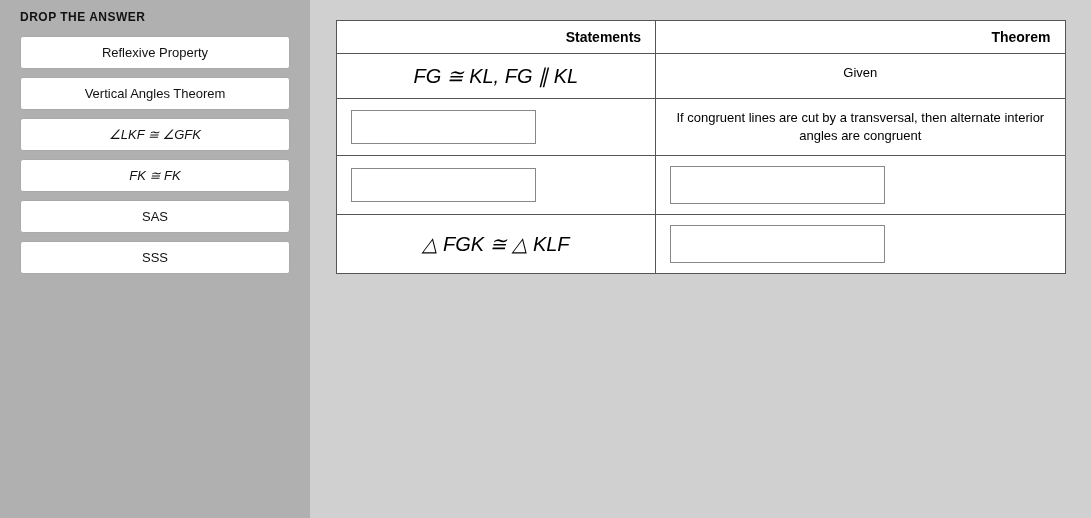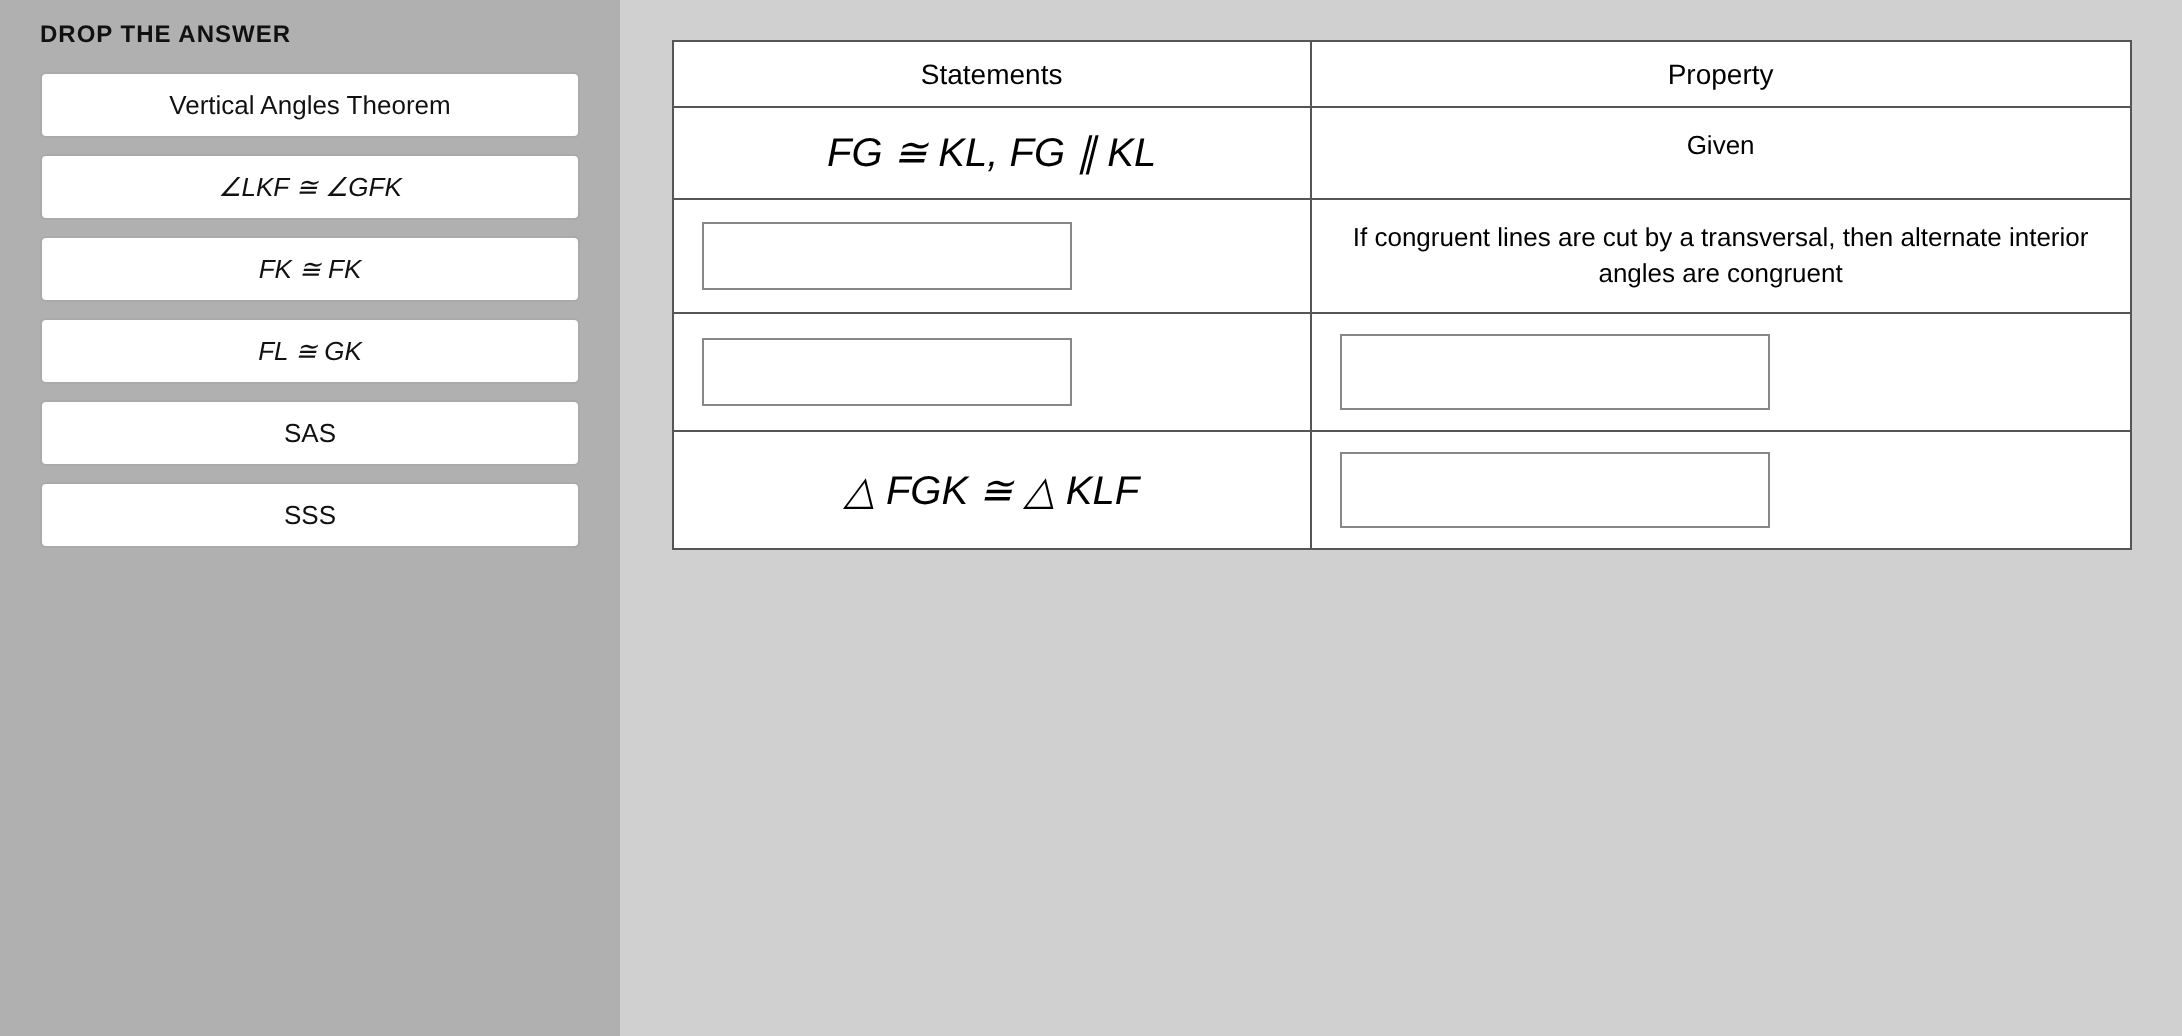--- a/index.html
+++ b/index.html
@@ -74,22 +74,22 @@
     .proof-table {
       border-collapse: collapse;
       background: #fff;
       width: 730px;
     }
 
     .proof-table th {
       border: 1.5px solid #555;
       padding: 8px 14px;
       font-size: 14px;
-      font-weight: normal;
-      text-align: center;
+      font-weight: bold;
+      text-align: right;
       background-color: #fff;
     }
 
     .proof-table td {
       border: 1.5px solid #555;
       padding: 10px 14px;
       font-size: 14px;
       vertical-align: top;
       text-align: center;
     }
@@ -132,35 +132,35 @@
       background-color: #fff;
       display: block;
     }
   </style>
 </head>
 <body>
 
 <div class="left-panel">
   <div class="drop-label">DROP THE ANSWER</div>
 
+  <div class="drag-option">Reflexive Property</div>
   <div class="drag-option">Vertical Angles Theorem</div>
   <div class="drag-option math-text">∠LKF ≅ ∠GFK</div>
   <div class="drag-option math-text">FK ≅ FK</div>
-  <div class="drag-option math-text">FL ≅ GK</div>
   <div class="drag-option">SAS</div>
   <div class="drag-option">SSS</div>
 
 </div>
 
 <div class="right-panel">
   <table class="proof-table">
     <thead>
       <tr>
         <th>Statements</th>
-        <th>Property</th>
+        <th>Theorem</th>
       </tr>
     </thead>
     <tbody>
 
       <tr>
         <td class="statement-cell">
           <span class="statement-math">
             <i>FG</i> ≅ <i>KL</i>, <i>FG</i> ∥ <i>KL</i>
           </span>
         </td>

